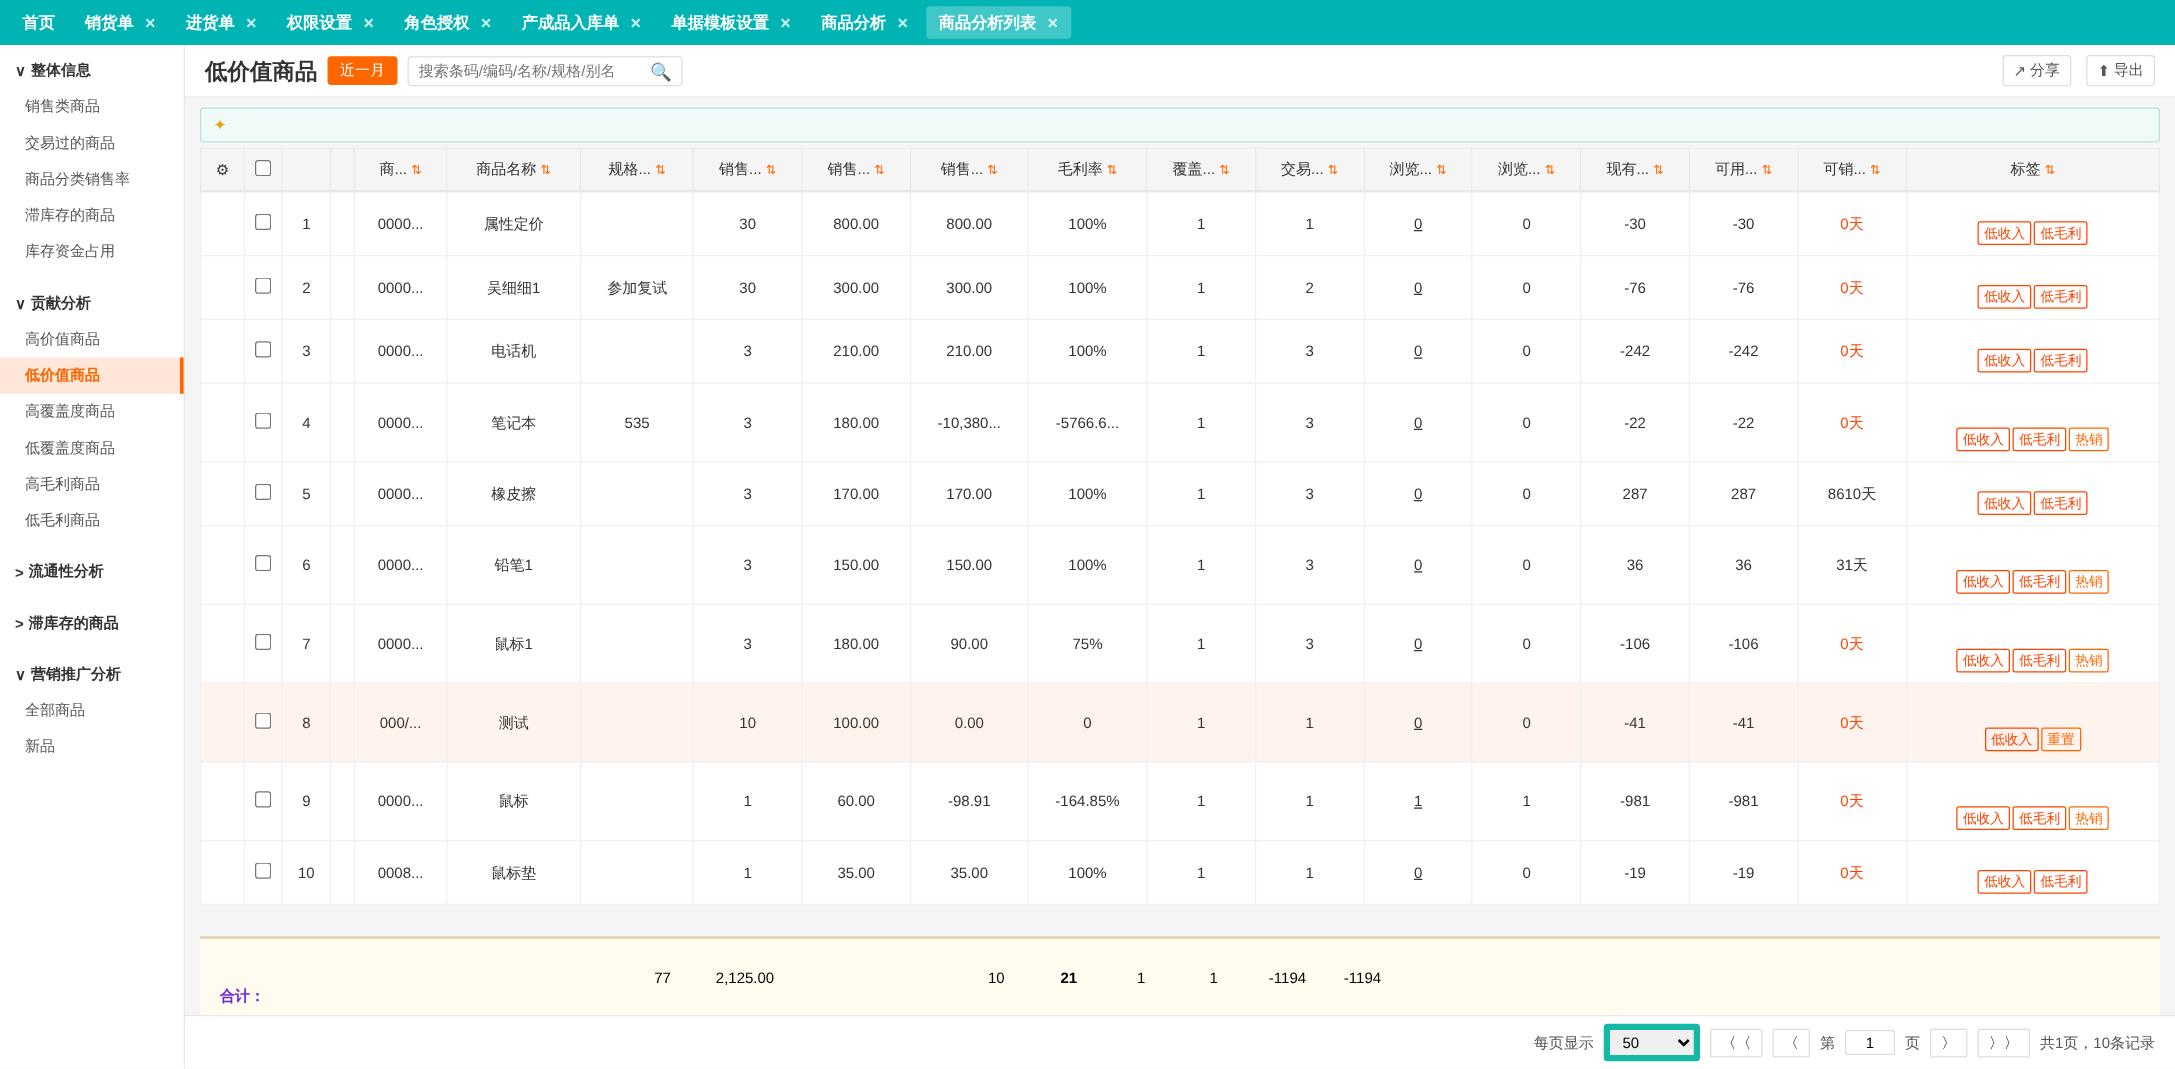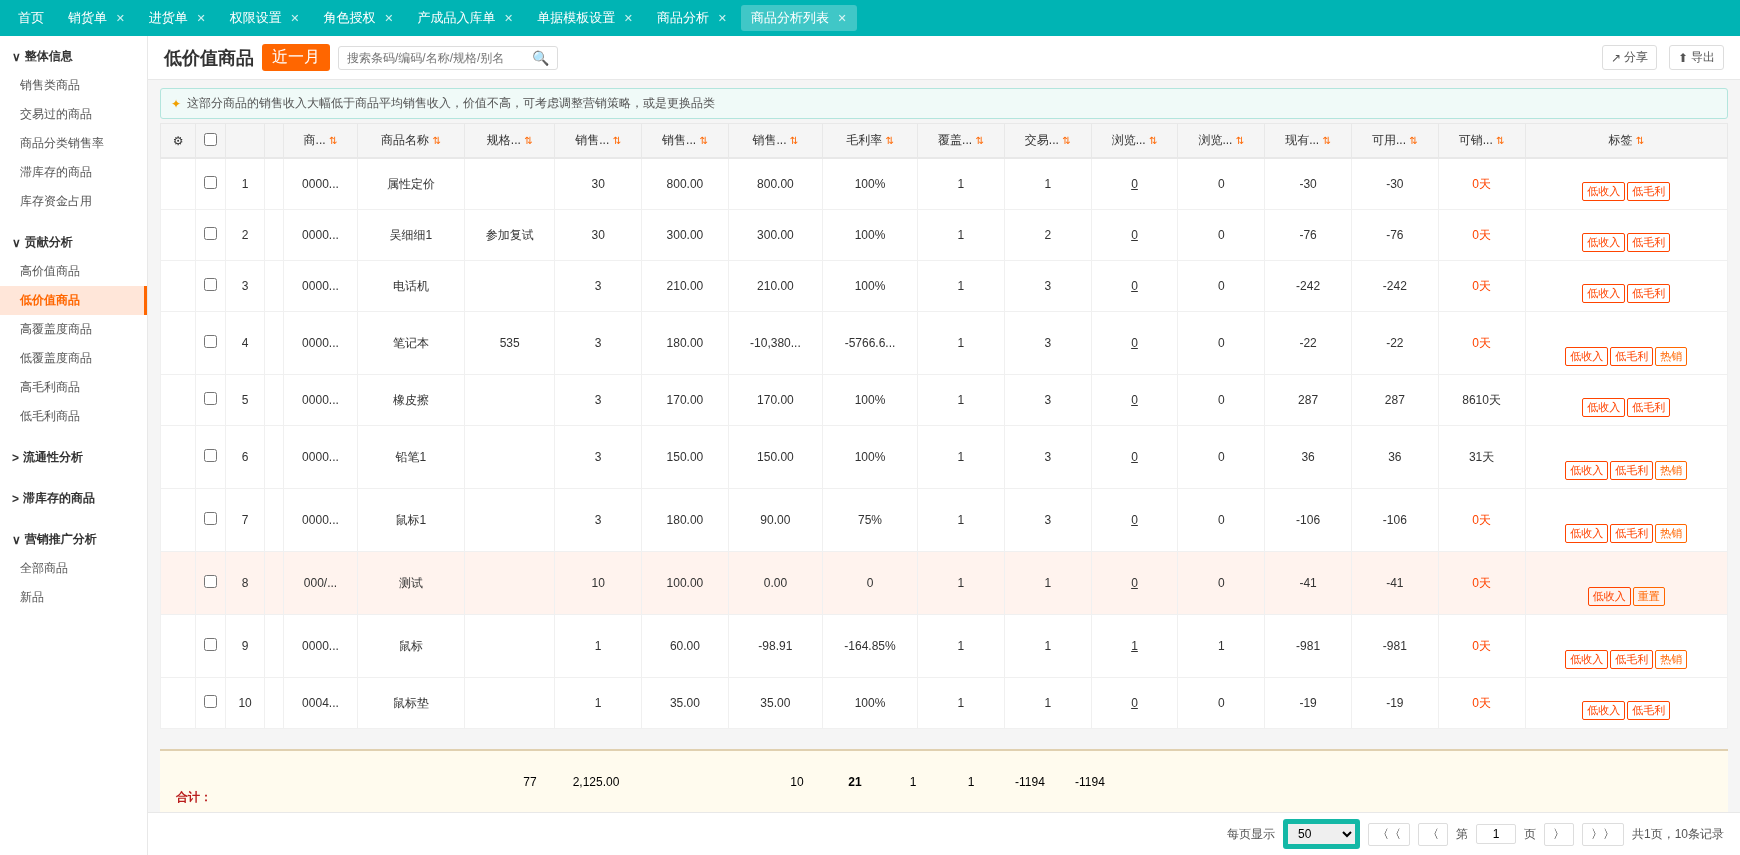--- a/index.html
+++ b/index.html
@@ -6,20 +6,21 @@
     body { background: #f5f5f5; overflow: hidden; width: 1740px; height: 855px; }
 
     
     .top-nav {
       background: #00b4b4;
       height: 36px;
       display: flex;
       align-items: center;
       padding: 0 8px;
       gap: 4px;
+      font-weight: bold;
     }
     .nav-item {
       color: white;
       padding: 4px 10px;
       cursor: pointer;
       border-radius: 3px;
       white-space: nowrap;
       font-size: 13px;
     }
     .nav-item.active { background: rgba(255,255,255,0.25); }
@@ -80,21 +81,21 @@
       font-weight: bold;
       color: #333;
     }
     .filter-btn {
       background: #ff6600;
       color: white;
       border: none;
       border-radius: 3px;
       padding: 3px 10px;
       cursor: pointer;
-      font-size: 16px;
+      font-size: 12px;
     }
     .search-box {
       border: 1px solid #ddd;
       border-radius: 3px;
       padding: 4px 28px 4px 8px;
       width: 220px;
       outline: none;
       position: relative;
     }
     .search-wrapper {
@@ -300,21 +301,20 @@
         </button>
         <button class="action-btn">
           <span>⬆</span>
           <span>导出</span>
         </button>
       </div>
     </div>
 
     <div class="info-banner">
       <span class="info-star">✦</span>
-      <span>这部分商品的销售收入大幅低于商品平均销售收入，价值不高，可考虑调整营销策略，或是更换品类</span>
     </div>
 
     <div class="table-wrapper">
       <table>
         <thead>
           <tr>
             <th>⚙</th>
             <th><input type="checkbox" style=""></th>
             <th></th>
             <th></th>
@@ -523,42 +523,42 @@
       <td>-981</td>
       <td>-981</td>
       <td style="color:#ff4400;">0天</td>
       <td><span class="tag-btn tag-red">低收入</span><span class="tag-btn tag-red">低毛利</span><span class="tag-btn tag-orange">热销</span></td>
     </tr>
             <tr>
       <td></td>
       <td class="checkbox-cell"><input type="checkbox" style=""></td>
       <td>10</td>
       <td></td>
-      <td>0004...</td>
+      <td>0008...</td>
       <td>鼠标垫</td>
       <td></td>
       <td>1</td>
       <td>35.00</td>
       <td>35.00</td>
       <td>100%</td>
       <td>1</td>
       <td>1</td>
       <td><span class="underline">0</span></td>
       <td>0</td>
       <td>-19</td>
       <td>-19</td>
       <td style="color:#ff4400;">0天</td>
       <td><span class="tag-btn tag-red">低收入</span><span class="tag-btn tag-red">低毛利</span></td>
     </tr>
           </tbody>
       </table>
     </div>
 
     <div style="background:#fffbee; border-top:2px solid #e0d0b0; padding:6px 0; margin:0 12px; display:flex; align-items:center;">
-      <div style="min-width:340px; padding-left:16px; font-weight:bold; color:#b91c1c;margin-top:32px;">合计：</div>
+      <div style="min-width:340px; padding-left:16px; font-weight:bold; color:#6d28d9;margin-top:32px;">合计：</div>
       <div style="width:60px; text-align:center;">77</div>
       <div style="width:72px; text-align:center;">2,125.00</div>
       <div style="width:72px; text-align:center;"></div>
       <div style="width:64px; text-align:center;"></div>
       <div style="width:58px; text-align:center;">10</div>
       <div style="width:58px; text-align:center;font-weight:bold;">21</div>
       <div style="width:58px; text-align:center;">1</div>
       <div style="width:58px; text-align:center;">1</div>
       <div style="width:60px; text-align:center;">-1194</div>
       <div style="width:60px; text-align:center;">-1194</div>

